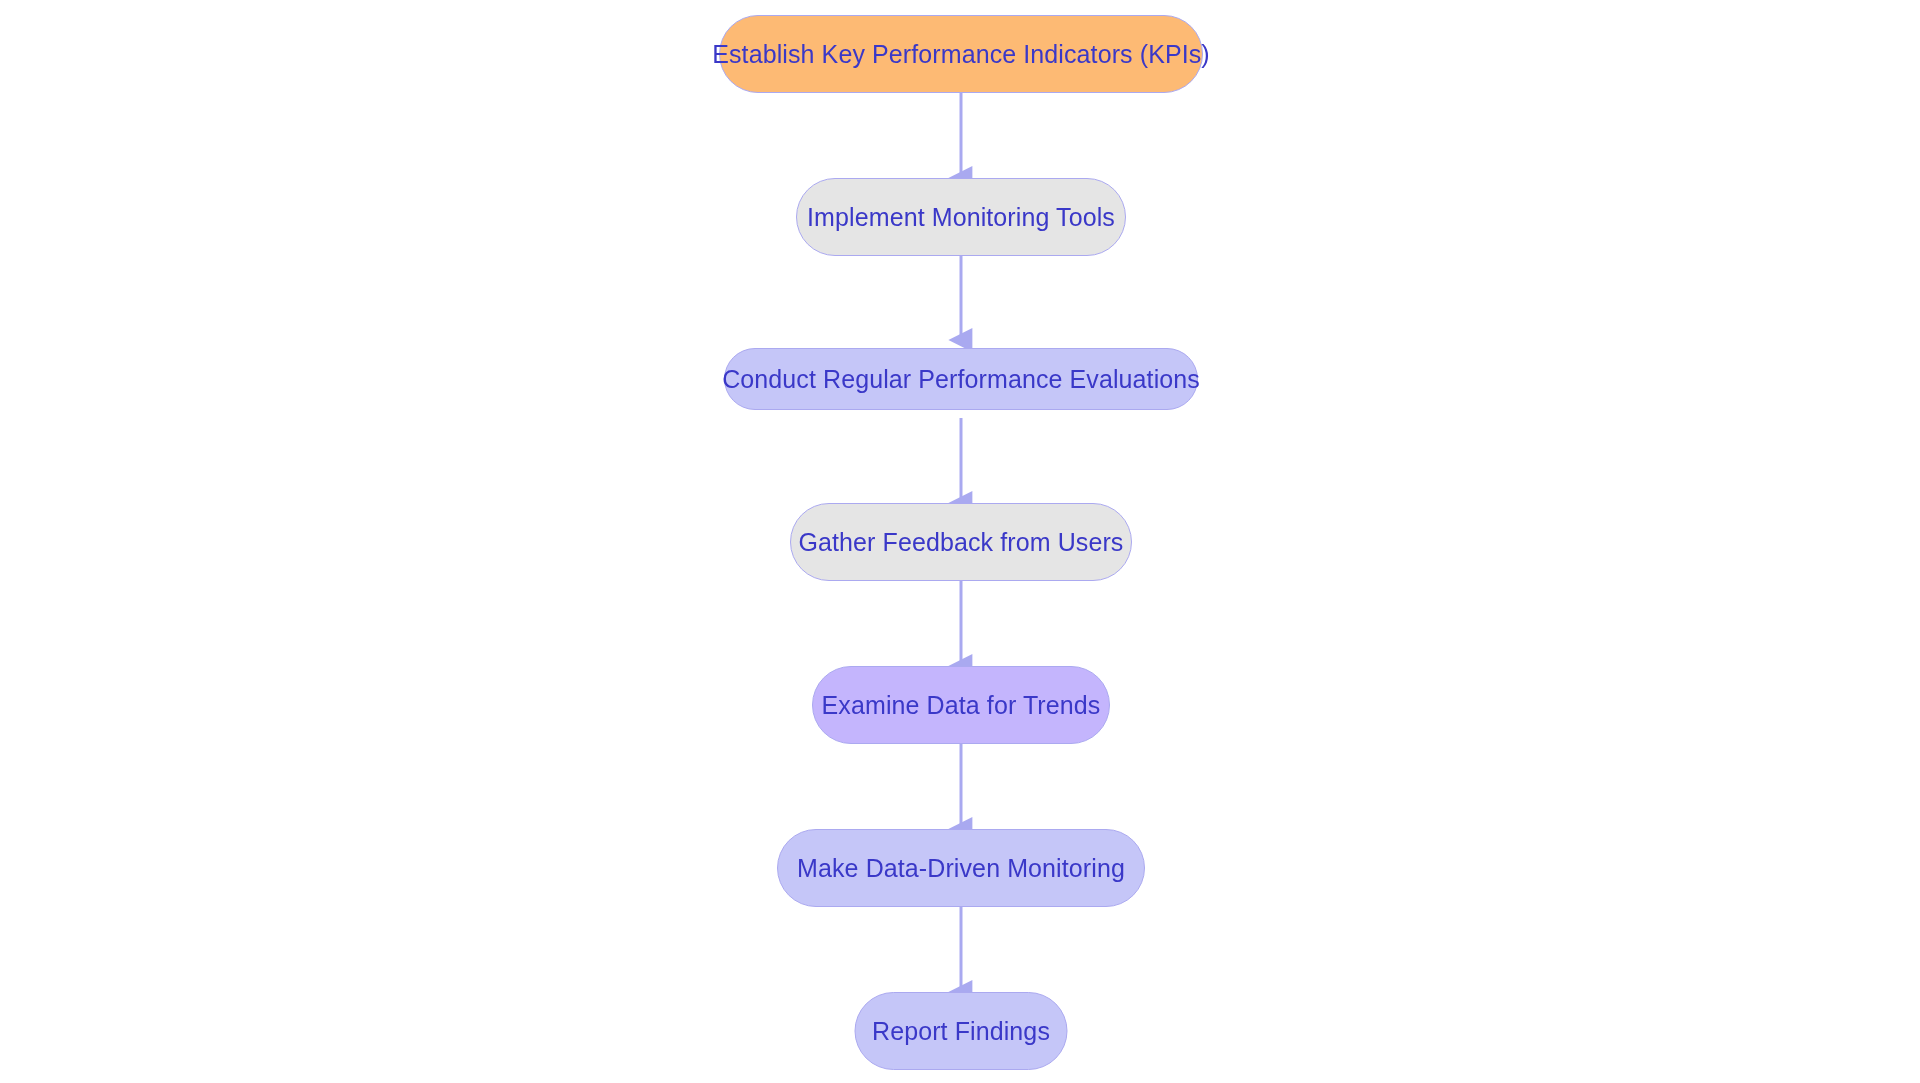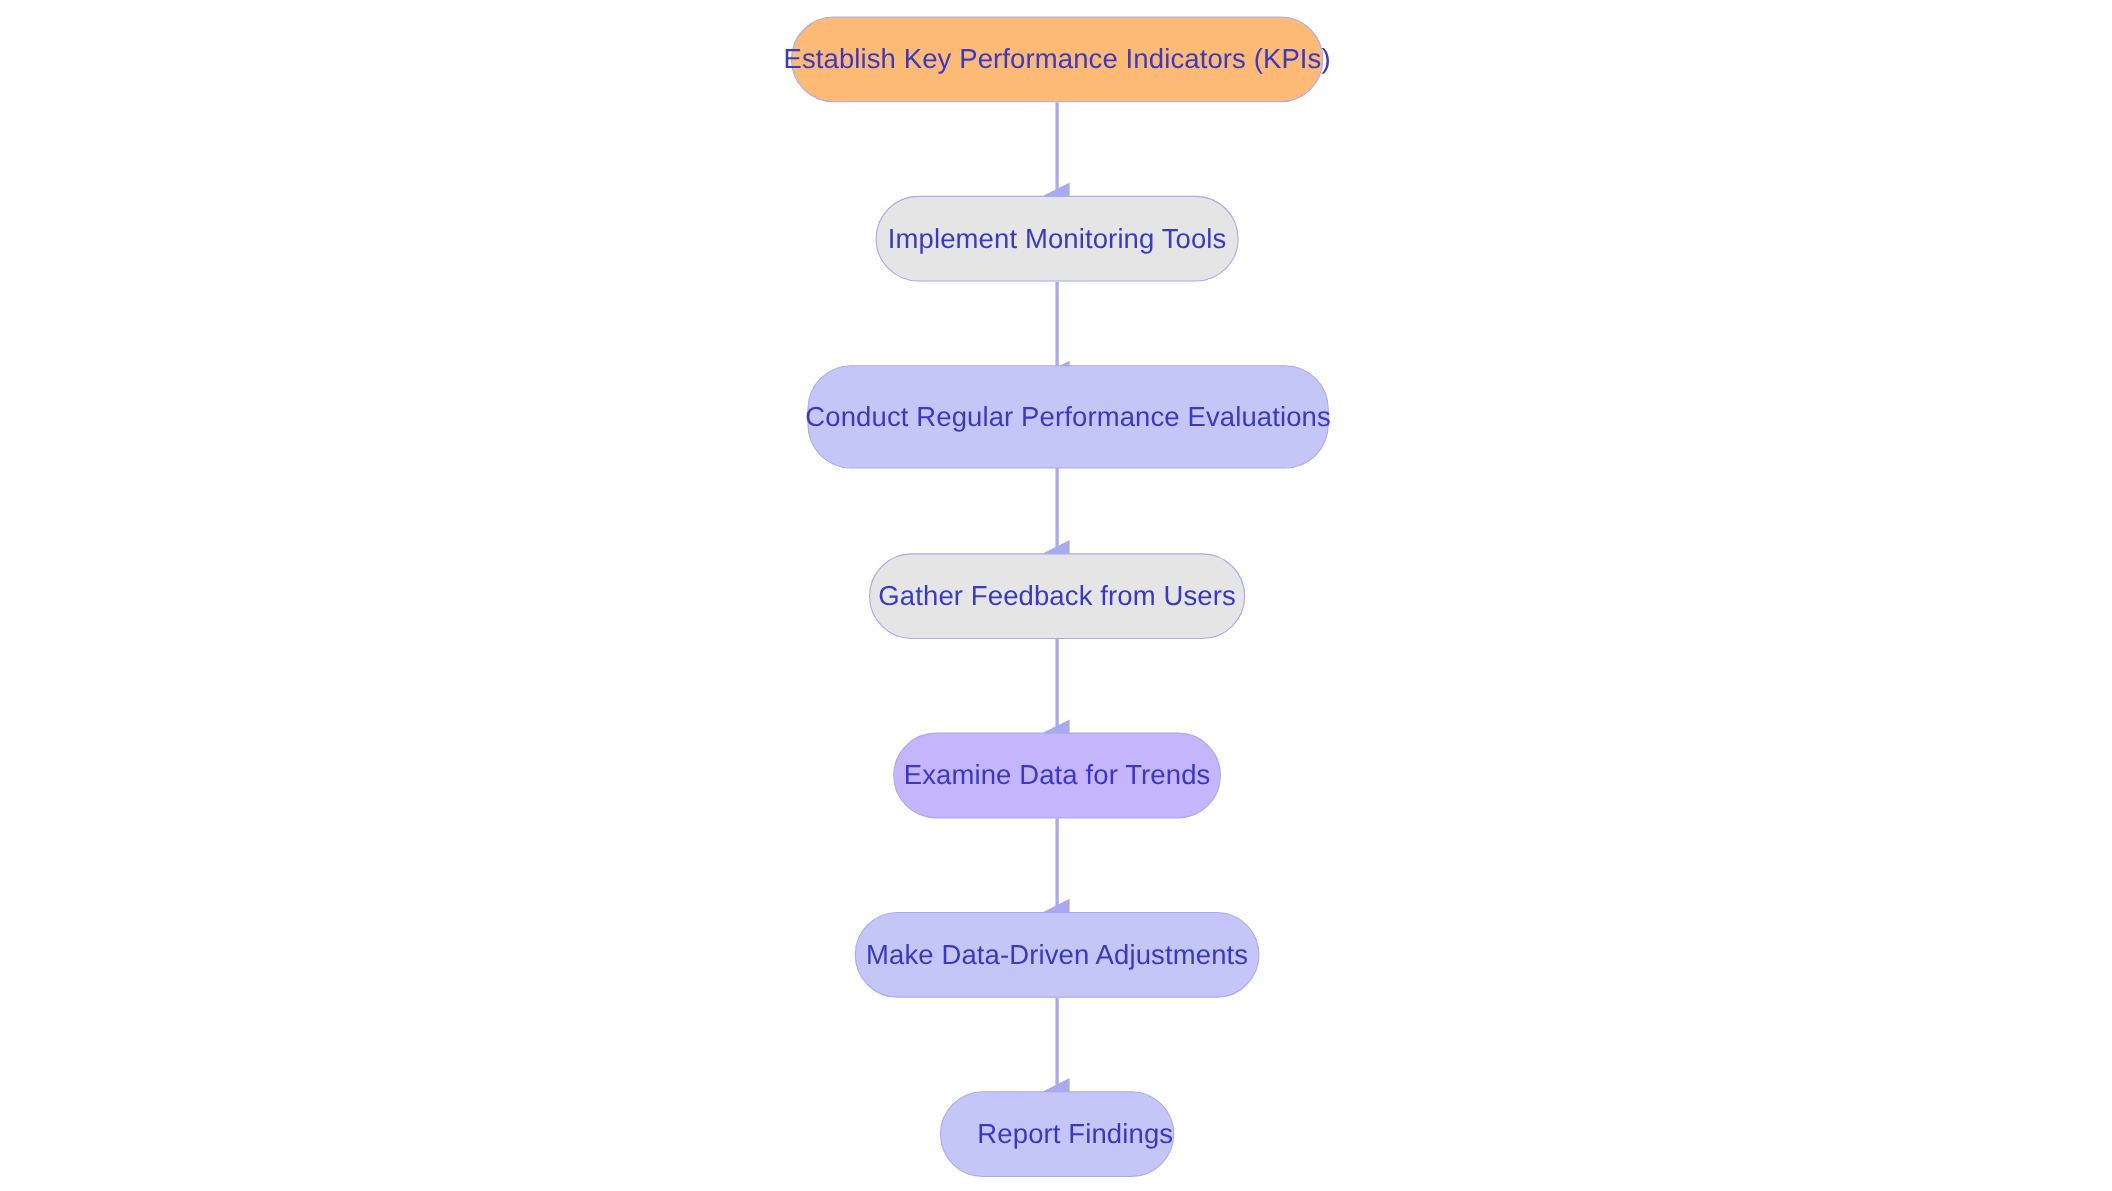--- a/index.html
+++ b/index.html
@@ -83,30 +83,30 @@
       </g>
   </svg>
 
   <div class="node-layer" id="nodes-layer">
       <div class="flow-node" style="left: 961px; top: 54px; width: 484px; height: 78px; background: #fdba74; border-color: rgb(171, 169, 240); border-radius: 40px;">
         <span class="flow-node-label" style="color: rgb(58, 56, 200); font-size: 25px;">Establish Key Performance Indicators (KPIs)</span>
       </div>
       <div class="flow-node" style="left: 961px; top: 217px; width: 330px; height: 78px; background: #e5e5e5; border-color: rgb(171, 169, 240); border-radius: 40px;">
         <span class="flow-node-label" style="color: rgb(58, 56, 200); font-size: 25px;">Implement Monitoring Tools</span>
       </div>
-      <div class="flow-node" style="left: 961px; top: 379px; width: 474px; height: 94px; background: rgb(197, 198, 248); border-color: rgb(171, 169, 240); border-radius: 40px; margin-left: 10px;">
+      <div class="flow-node" style="left: 961px; top: 379px; width: 474px; height: 62px; background: rgb(197, 198, 248); border-color: rgb(171, 169, 240); border-radius: 40px;">
         <span class="flow-node-label" style="color: rgb(58, 56, 200); font-size: 25px;">Conduct Regular Performance Evaluations</span>
       </div>
       <div class="flow-node" style="left: 961px; top: 542px; width: 342px; height: 78px; background: #e5e5e5; border-color: rgb(171, 169, 240); border-radius: 40px;">
         <span class="flow-node-label" style="color: rgb(58, 56, 200); font-size: 25px;">Gather Feedback from Users</span>
       </div>
       <div class="flow-node" style="left: 961px; top: 705px; width: 298px; height: 78px; background: #c4b5fd; border-color: rgb(171, 169, 240); border-radius: 40px;">
         <span class="flow-node-label" style="color: rgb(58, 56, 200); font-size: 25px;">Examine Data for Trends</span>
       </div>
       <div class="flow-node" style="left: 961px; top: 868px; width: 368px; height: 78px; background: rgb(197, 198, 248); border-color: rgb(171, 169, 240); border-radius: 40px;">
-        <span class="flow-node-label" style="color: rgb(58, 56, 200); font-size: 25px;">Make Data-Driven Adjustments</span>
+        <span class="flow-node-label" style="color: rgb(58, 56, 200); font-size: 25px;">Make Data-Driven Monitoring</span>
       </div>
-      <div class="flow-node" style="left: 961px; top: 1031px; width: 213px; height: 78px; background: rgb(197, 198, 248); border-color: rgb(171, 169, 240); border-radius: 40px; justify-content: flex-end;">
+      <div class="flow-node" style="left: 961px; top: 1031px; width: 213px; height: 78px; background: rgb(197, 198, 248); border-color: rgb(171, 169, 240); border-radius: 40px;">
         <span class="flow-node-label" style="color: rgb(58, 56, 200); font-size: 25px;">Report Findings</span>
       </div>
     </div>
 
 </div>
 
 </body></html>

